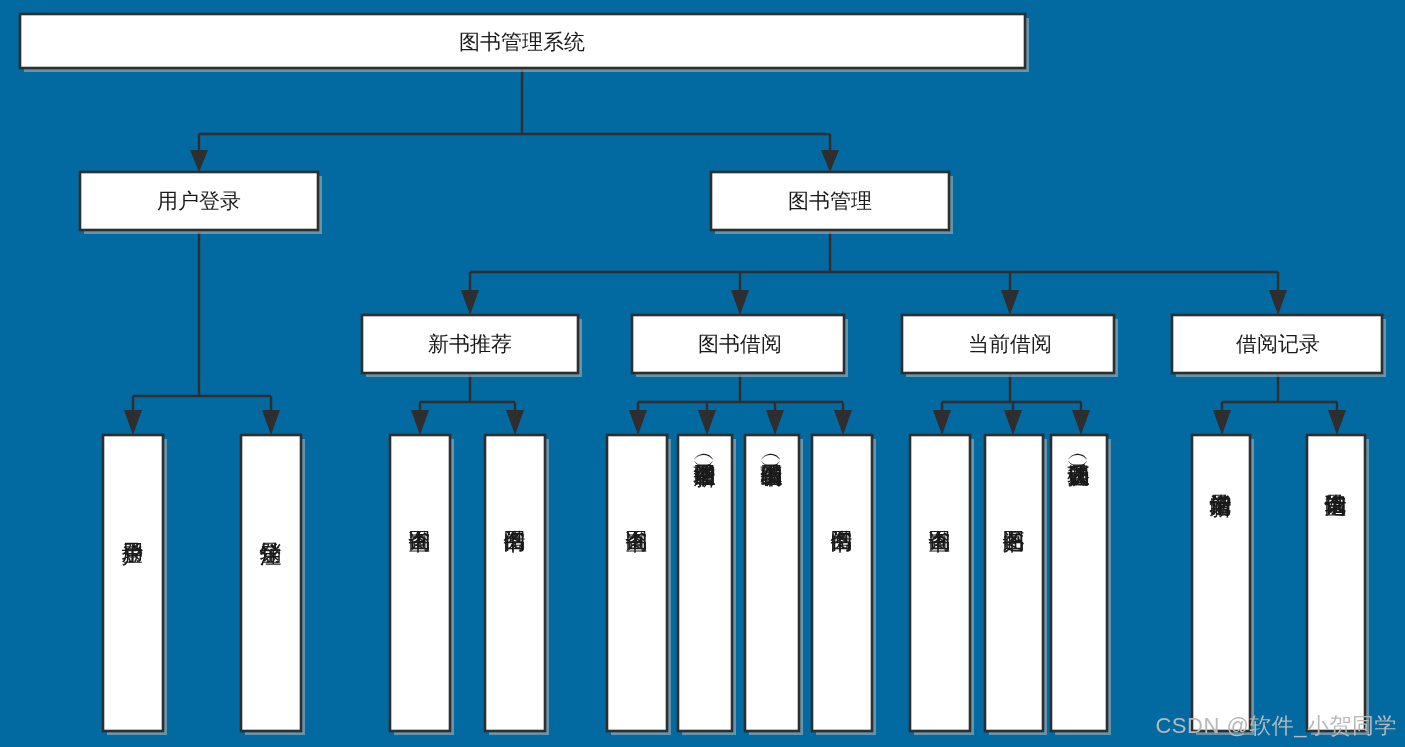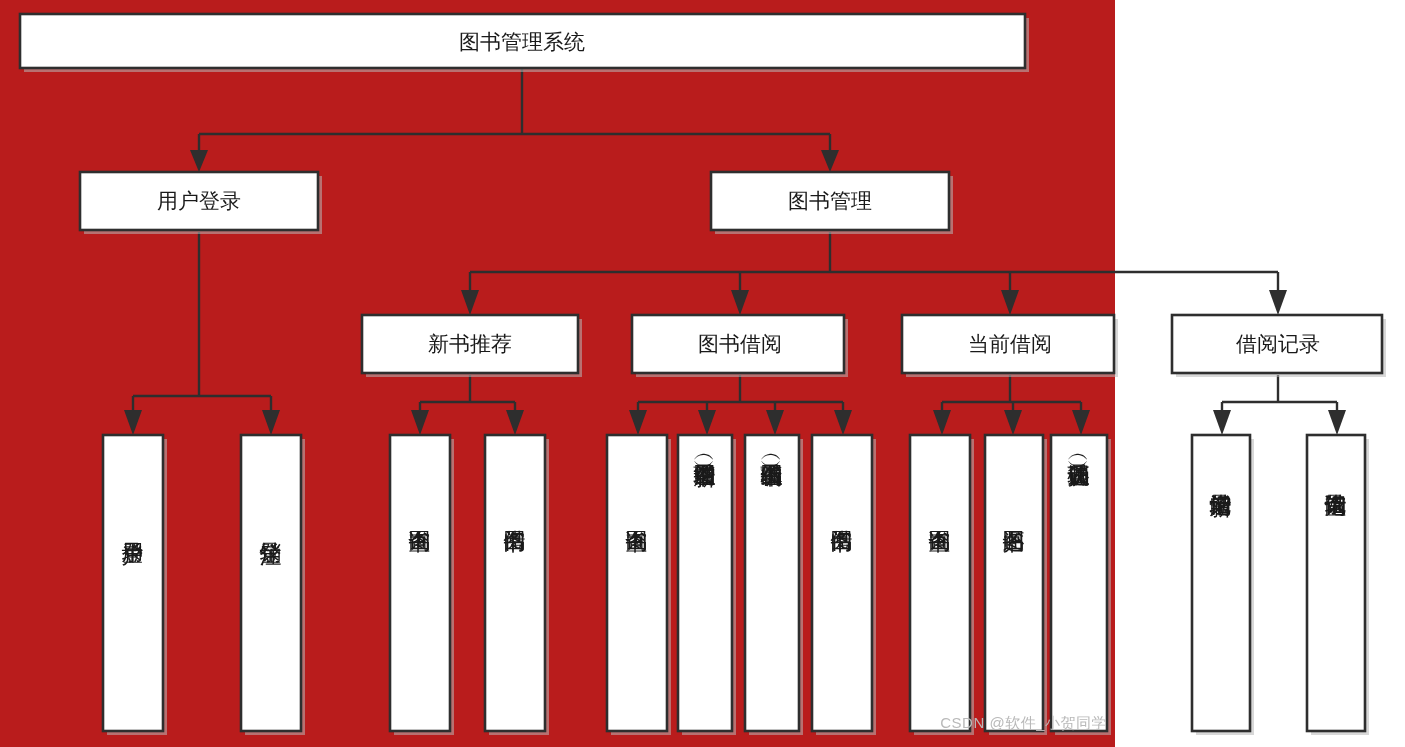--- a/index.html
+++ b/index.html
@@ -8,23 +8,23 @@
     background: #ffffff;
   }
   body {
     width: 1405px;
     height: 747px;
     font-family: "Liberation Sans", "DejaVu Sans", sans-serif;
     overflow: hidden;
   }
   #diagram-root {
     position: relative;
-    width: 1115px;
+    width: 1405px;
     height: 747px;
-    background: #b91c1c;
+    background: #0369a1;
   }
   svg#flow-svg {
     position: absolute;
     left: 0;
     top: 0;
     width: 1405px;
     height: 747px;
   }
   .node-box {
     fill: #ffffff;
@@ -54,23 +54,23 @@
   }
   .node-label-vert {
     fill: #1a1a1a;
     font-family: "Liberation Sans", "DejaVu Sans", sans-serif;
     font-size: 22px;
     text-anchor: middle;
   }
   .watermark {
     position: absolute;
     right: 8px;
-    bottom: 14px;
-    font-family: "Liberation Sans", "DejaVu Sans", sans-serif;
-    font-size: 15px;
+    bottom: 6px;
+    font-family: "Liberation Sans", "DejaVu Sans", sans-serif;
+    font-size: 22px;
     color: #b9b9b9;
     letter-spacing: 0.5px;
     white-space: nowrap;
     user-select: none;
   }
 </style>
 </head>
 <body>
 
 <div id="diagram-root">

